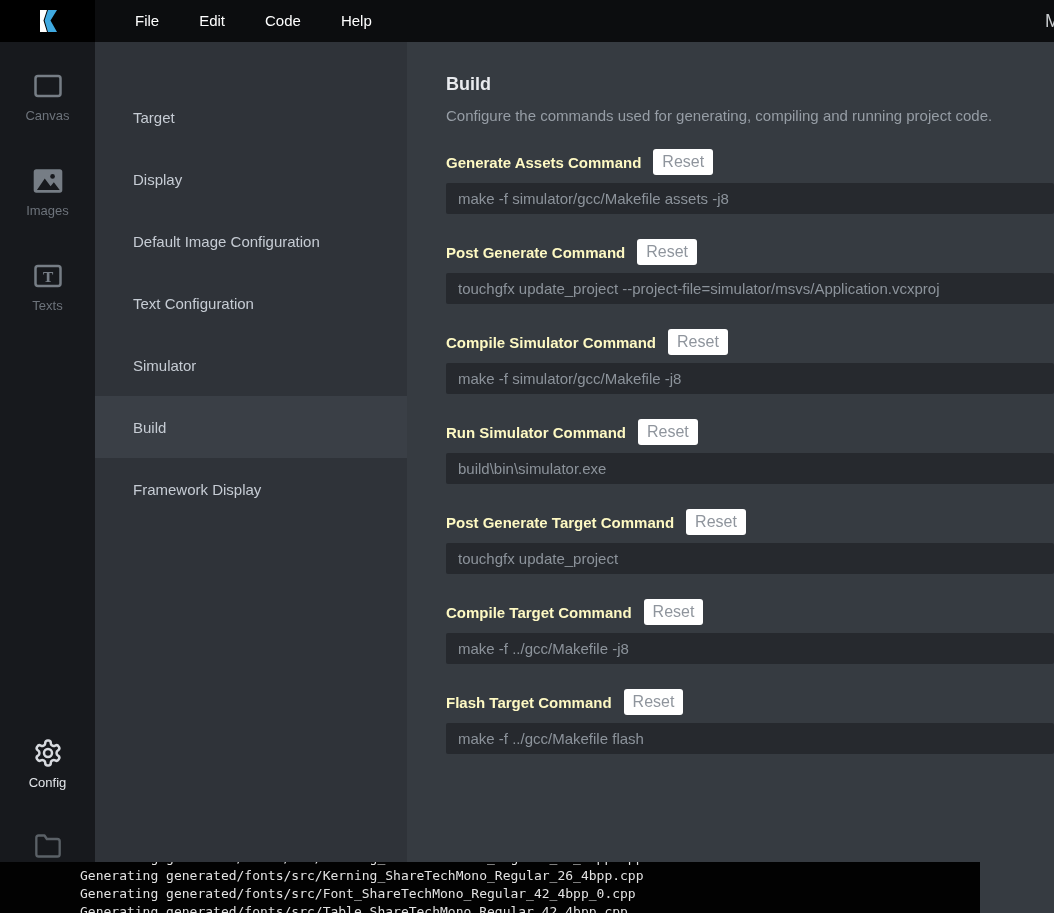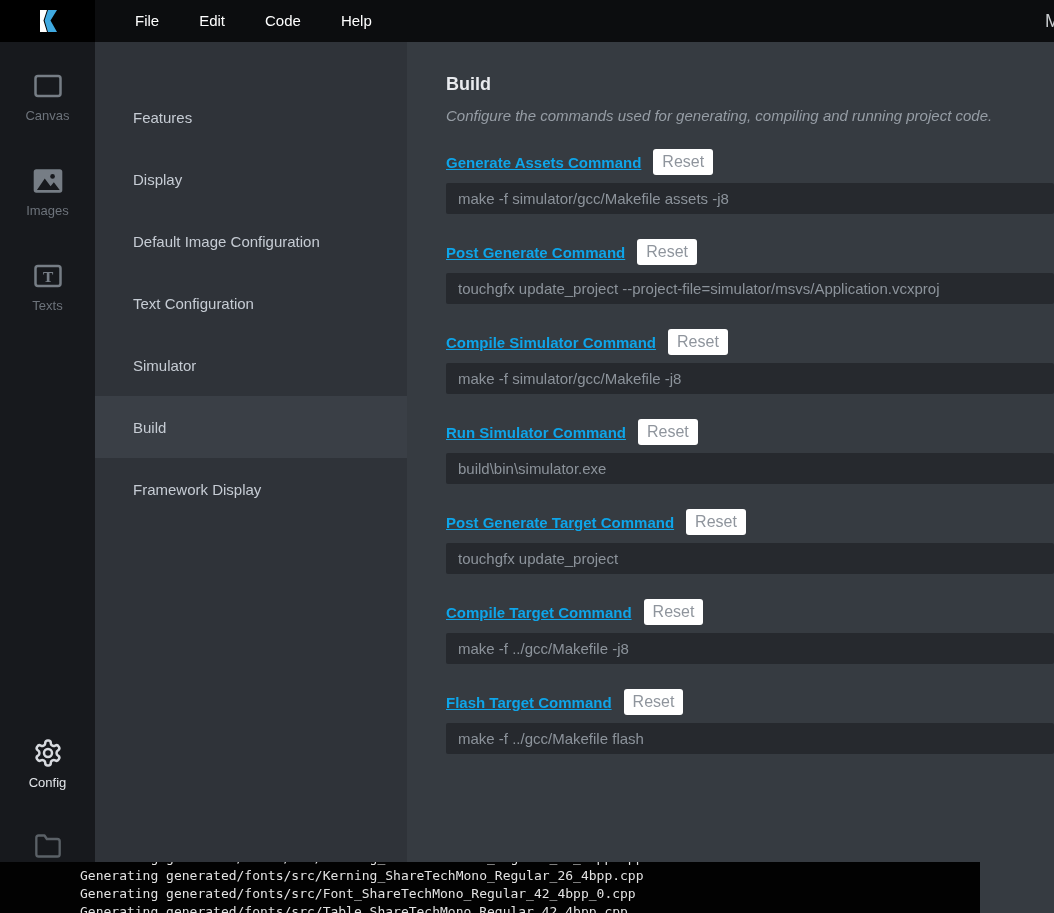--- a/index.html
+++ b/index.html
@@ -62,26 +62,26 @@
     color: #c6ccd4; font-size: 15px; cursor: pointer;
   }
   .settings-item.selected { background: #3a3f46; }
 
   
   .main {
     flex: 1 1 auto; background: #363b41; padding: 32px 0 0 39px; overflow: hidden;
   }
   .panel-title { color: #e9ebee; font-size: 18px; font-weight: bold; }
   .panel-desc {
-    color: #969da5; font-size: 15px; font-style: italic; margin-top: 12px;
+    color: #969da5; font-size: 15px; margin-top: 12px;
   }
   .field-group { margin-top: 26px; }
   .field-group:first-of-type { margin-top: 32px; }
   .field-head { display: flex; align-items: center; height: 24px; }
-  .field-label { color: #0ea5e9; font-size: 15px; font-weight: bold; text-decoration: underline; }
+  .field-label { color: #fef9c3; font-size: 15px; font-weight: bold; }
   .reset-btn {
     margin-left: 12px; background: #ffffff; color: #8f959d; font-size: 16px;
     border: none; border-radius: 3px; padding: 4px 9px; cursor: pointer;
     font-family: "Liberation Sans", sans-serif;
   }
   .field-input {
     display: block; width: 100%; height: 31px; margin-top: 9px;
     background: #26292e; border: none; border-radius: 2px;
     color: #8c939b; font-size: 15px; padding: 0 12px;
     font-family: "Liberation Sans", sans-serif;
@@ -171,21 +171,21 @@
             <svg width="32" height="28" viewBox="0 0 24 24">
               <path class="rail-icon-stroke" d="M22 19a2 2 0 0 1-2 2H4a2 2 0 0 1-2-2V5a2 2 0 0 1 2-2h5l2 3h9a2 2 0 0 1 2 2z"></path>
             </svg>
           </span>
           <span class="rail-label">Files</span>
         </div>
       </div>
     </aside>
 
     <nav class="settings-menu">
-      <div class="settings-item">Features</div>
+      <div class="settings-item">Target</div>
       <div class="settings-item">Display</div>
       <div class="settings-item">Default Image Configuration</div>
       <div class="settings-item">Text Configuration</div>
       <div class="settings-item">Simulator</div>
       <div class="settings-item selected">Build</div>
       <div class="settings-item">Framework Display</div>
     </nav>
 
     <main class="main">
       <h1 class="panel-title">Build</h1>

